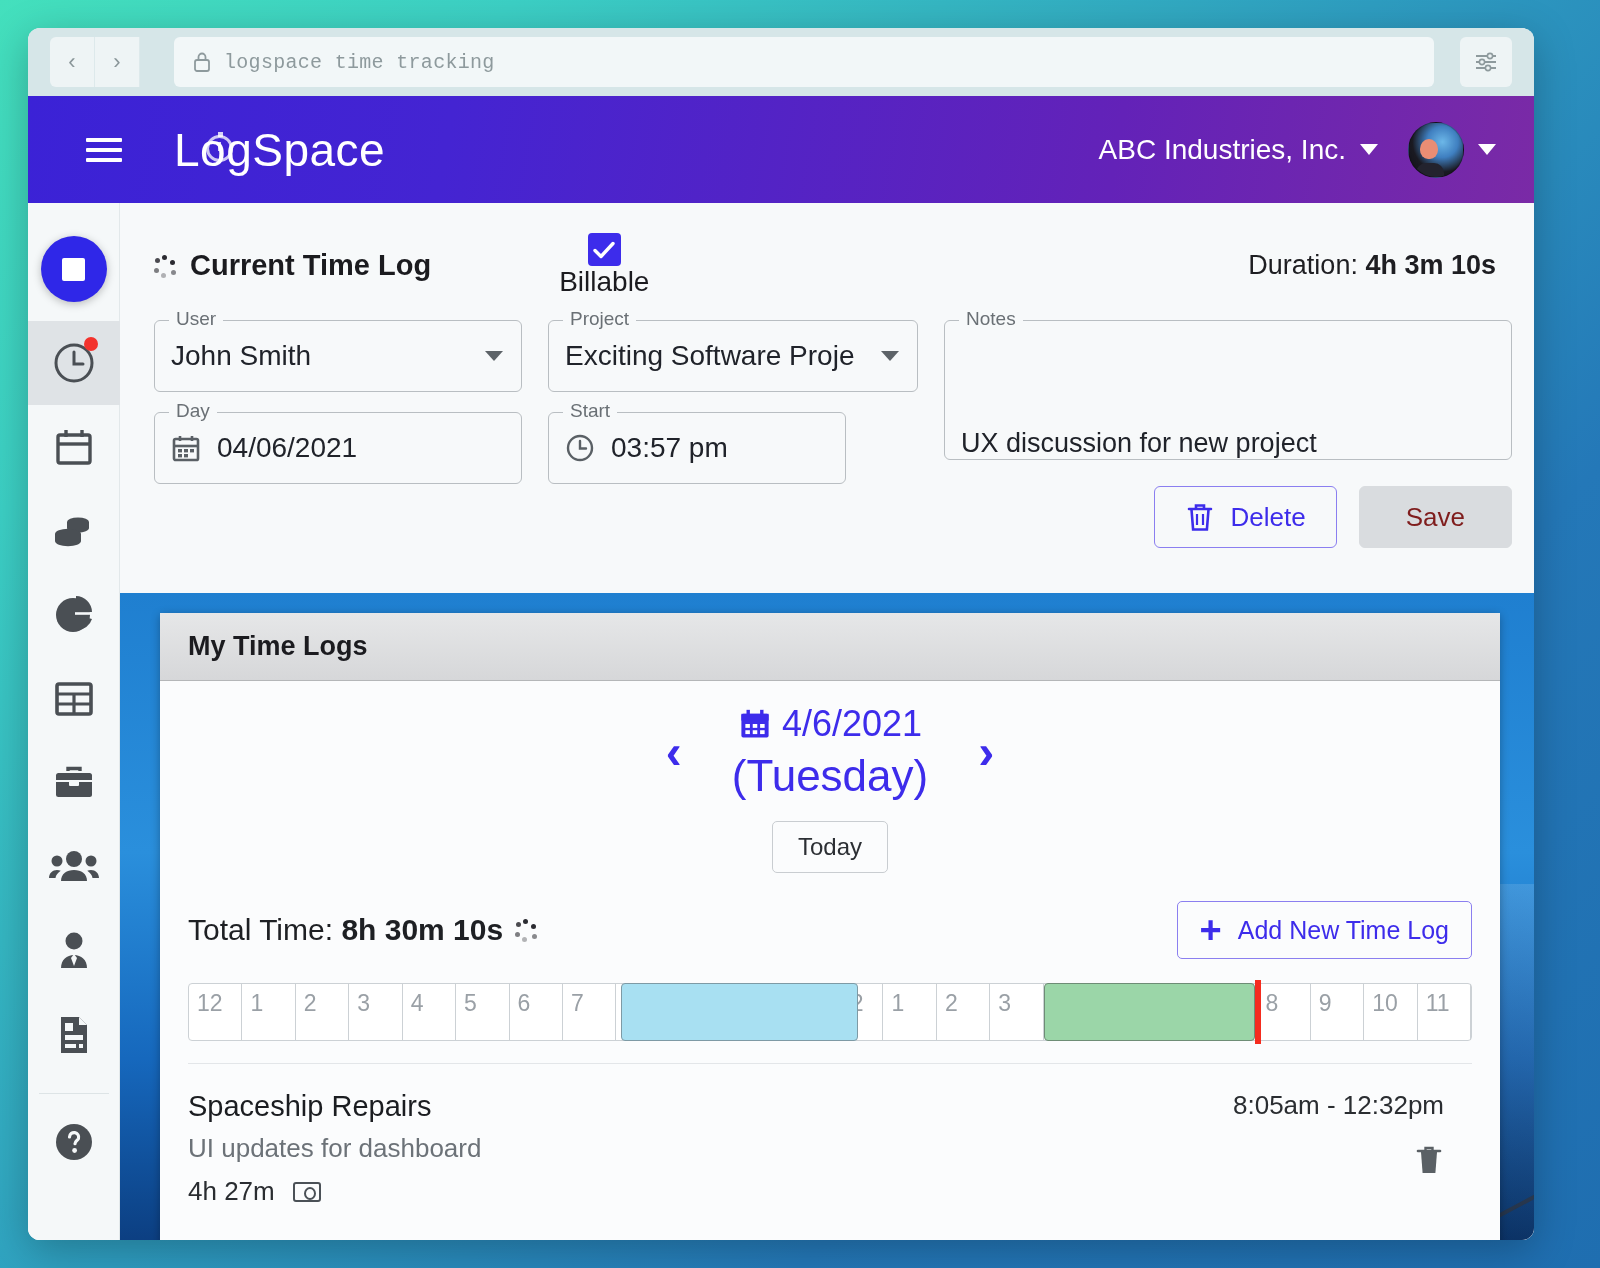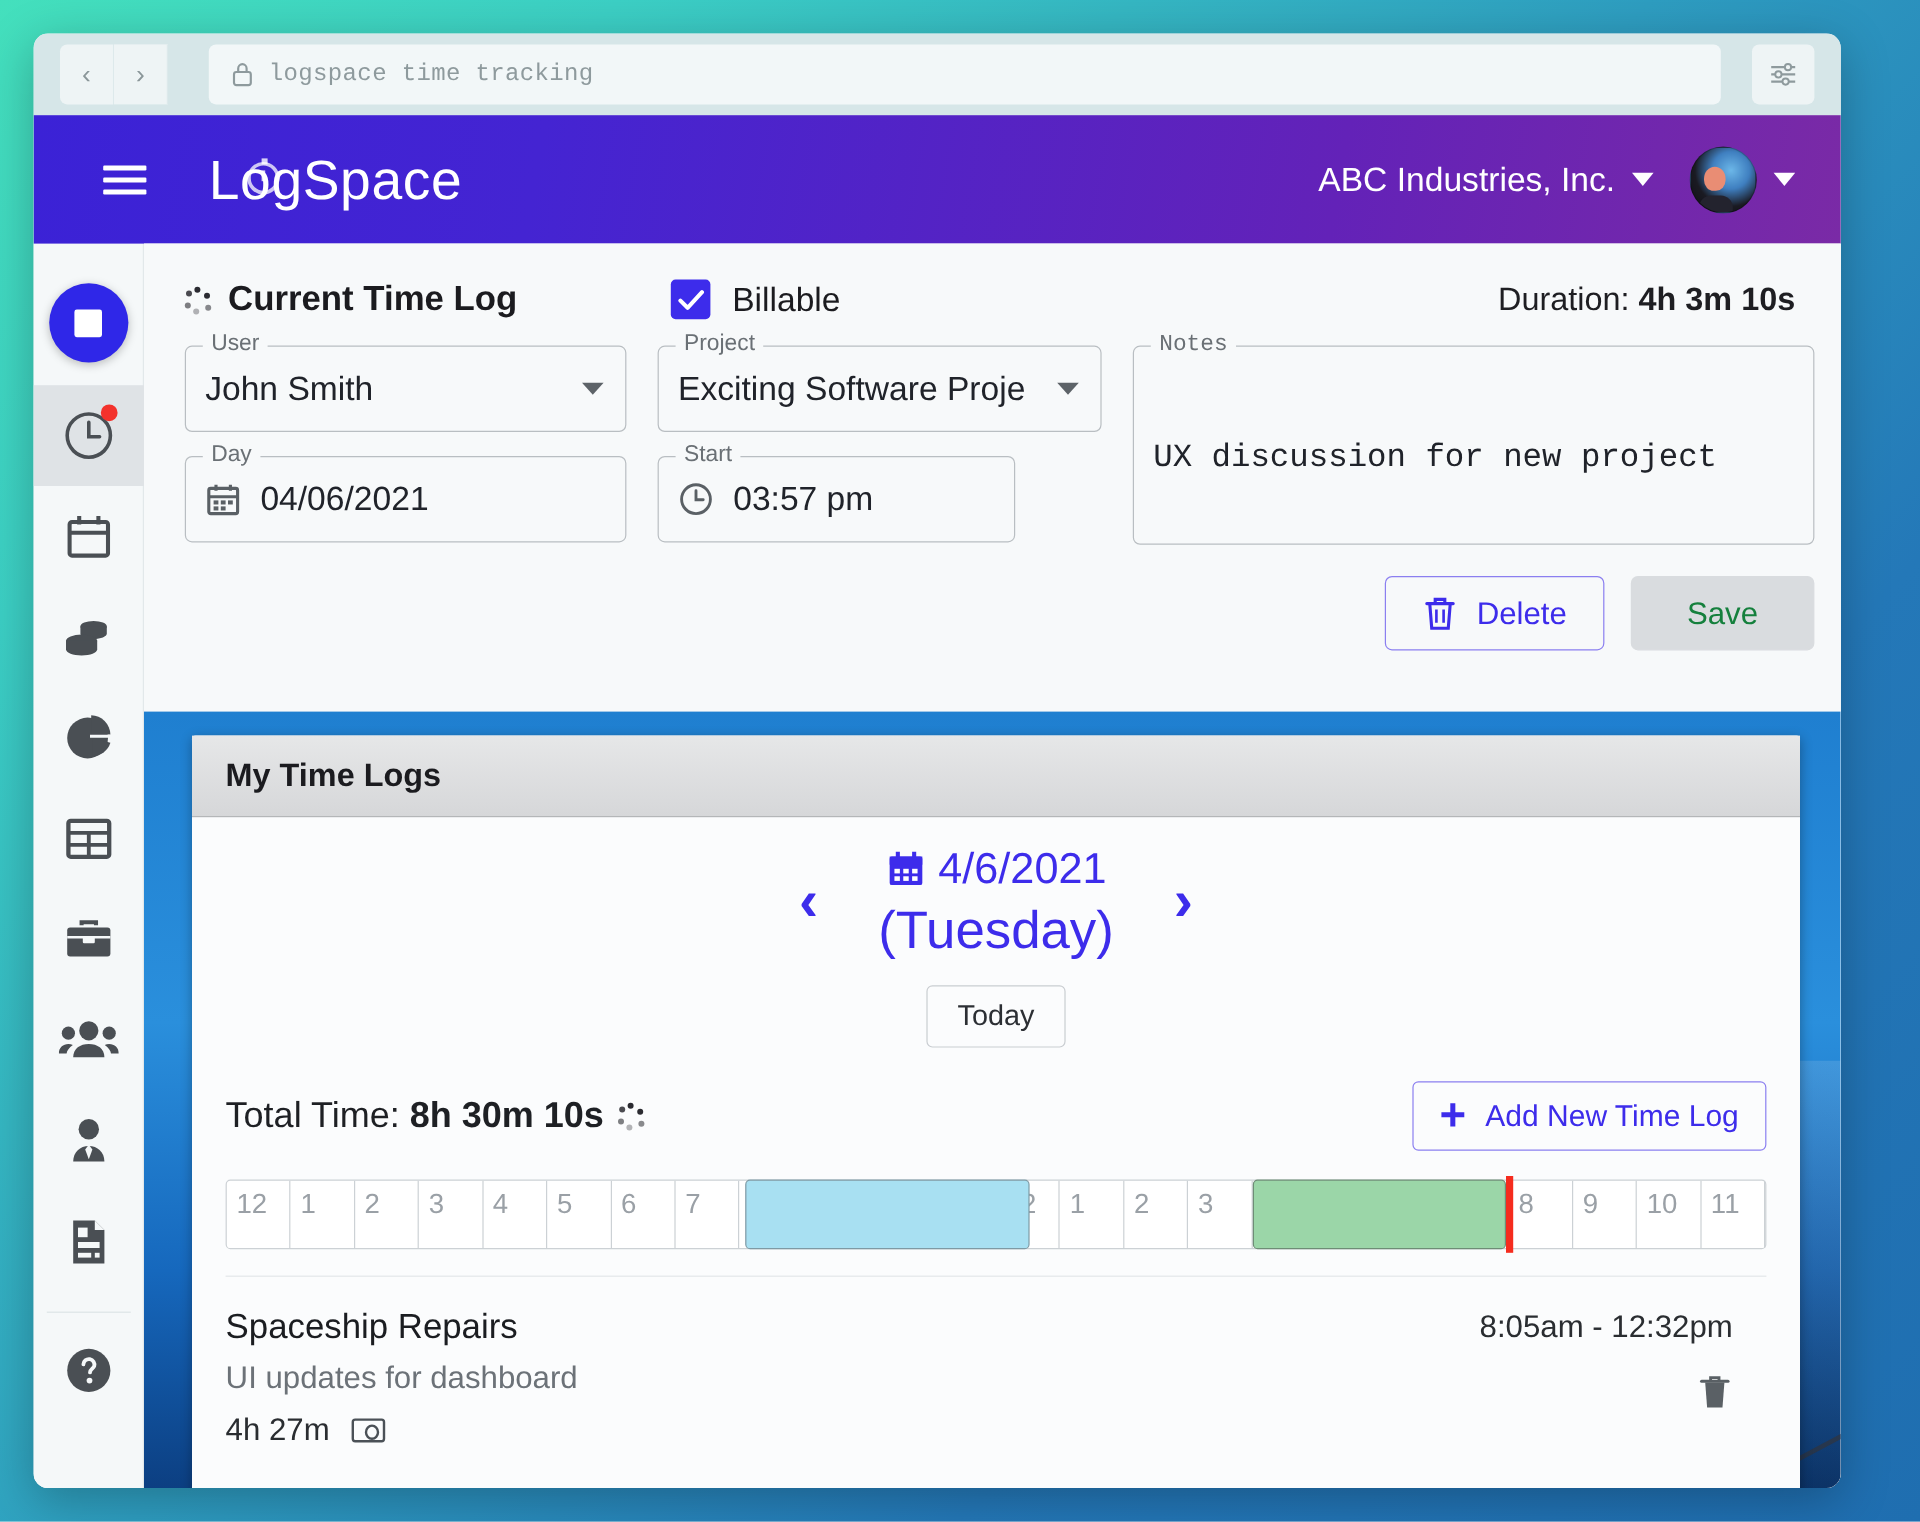--- a/index.html
+++ b/index.html
@@ -147,21 +147,21 @@
   .spinner i {
     position:absolute; width:5px; height:5px; border-radius:50%; background:#2b2b31;
   }
   .spinner i:nth-child(1){ left:8px; top:0 }
   .spinner i:nth-child(2){ left:16px; top:5px }
   .spinner i:nth-child(3){ left:17px; top:15px; opacity:.55 }
   .spinner i:nth-child(4){ left:7px; top:18px; opacity:.35 }
   .spinner i:nth-child(5){ left:0px; top:13px; opacity:.6 }
   .spinner i:nth-child(6){ left:1px; top:3px; opacity:.85 }
 
-  .billable-wrap { display:flex; align-items:center; gap:18px; margin-left: 128px; }
+  .billable-wrap { display:flex; align-items:center; margin-left: 128px; flex-direction: column; }
   .checkbox {
     width: 33px; height: 33px; border-radius: 4px; background:#3d2ceb;
     display:flex; align-items:center; justify-content:center;
   }
   .checkbox svg { display:block; }
   .billable-label { font-size: 28px; color:#1b1b1f; }
   .duration { margin-left:auto; font-size: 27px; color:#1e1e22; }
   .duration b { font-weight: bold; }
 
   .fields { display:flex; gap: 26px; margin-top: 22px; align-items: flex-start; }
@@ -184,32 +184,32 @@
   .field .sel-caret {
     position:absolute; right: 18px; top: 50%; transform: translateY(-50%);
     width:0;height:0;border-left:9px solid transparent;border-right:9px solid transparent;border-top:10px solid #5d6368;
   }
   .f-user { width: 368px; }
   .f-project { width: 370px; }
   .f-day { width: 368px; }
   .f-start { width: 298px; }
   .field .ficon { margin-right: 16px; color:#5a6065; display:flex; }
   .notes {
-    width: 568px; height: 166px; align-items: center; padding-top: 22px; font-family: Liberation Mono, monospace;
+    width: 568px; height: 140px; align-items: flex-end; padding-top: 22px;
   }
   .notes .fval { font-size: 27px; }
 
   .actions { display:flex; justify-content:flex-end; gap: 22px; margin-top: 26px; }
   .btn {
     height: 62px; border-radius: 6px;
     display:flex; align-items:center; justify-content:center; gap: 16px;
     padding: 0 30px; font-size: 26px; cursor:pointer;
   }
   .btn-delete { border: 1px solid #8b7ff0; color:#3d2ceb; background:#f7f9fa; }
-  .btn-save { background:#d9dcdf; color:#15803d; border:1px solid #d9dcdf; padding: 0 46px; }
+  .btn-save { background:#d9dcdf; color:#7f1d1d; border:1px solid #d9dcdf; padding: 0 46px; }
 
   
   .bg-photo {
     position:absolute; left:0; top: 390px; right:0; bottom:0;
     background:
       linear-gradient(180deg, #1f7fd0 0%, #2a8fdc 40%, #1668bd 72%, #0c3f82 100%);
     overflow:hidden;
   }
   .bg-photo::after{
     content:""; position:absolute; right: 0; bottom: 0; width: 60%; height: 55%;

